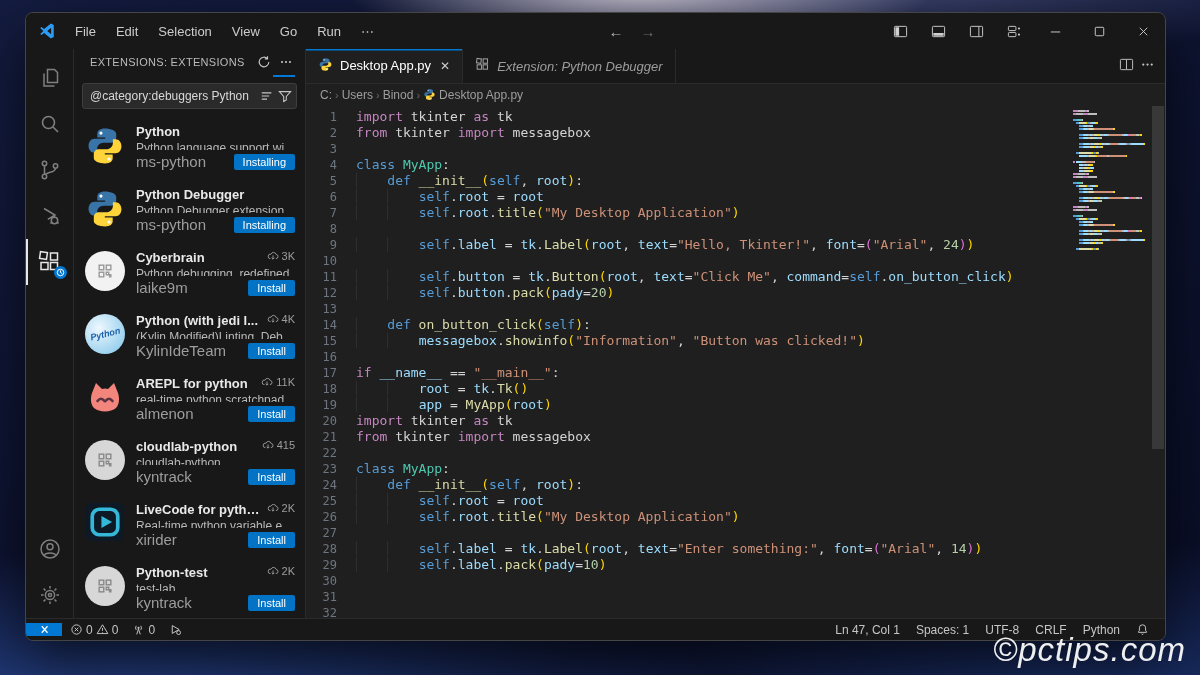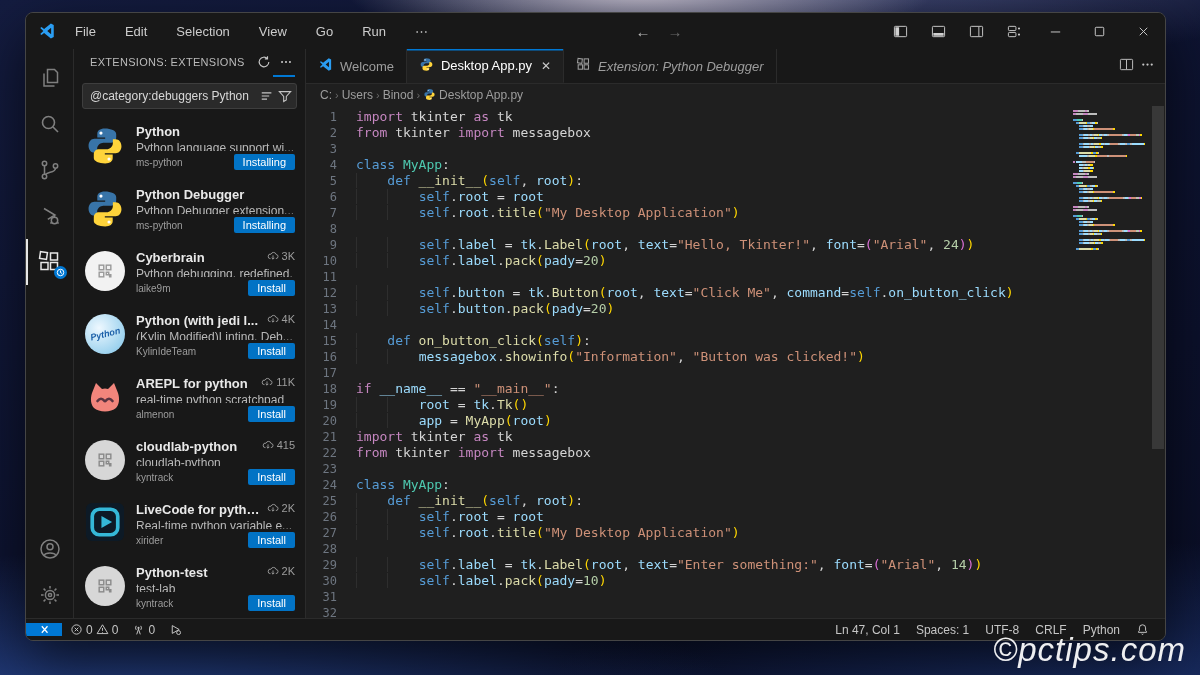--- a/index.html
+++ b/index.html
@@ -26,21 +26,21 @@
     position:absolute; left:25px; top:12px; width:1141px; height:629px;
     background:#1f1f1f; border:1px solid #454545; border-radius:8px;
     box-shadow:0 22px 60px rgba(0,0,0,.65);
     display:flex; flex-direction:column; overflow:hidden;
     color:#cccccc;
   }
 
   
   .titlebar{ height:36px; flex:0 0 36px; background:#181818; display:flex; align-items:center; padding-left:12px; }
   .vslogo{ width:18px; height:18px; margin-right:10px; display:flex; }
-  .menus{ display:flex; gap:11px; }
+  .menus{ display:flex; gap:2px; }
   .menu-item{ font-size:13px; color:#cccccc; padding:3px 9px; border-radius:5px; cursor:default; white-space:nowrap; }
   .tb-center{ flex:1; display:flex; align-items:center; justify-content:center; gap:10px; min-width:0; }
   .nav-arrow{ color:#b9b9b9; font-size:15px; width:22px; text-align:center; }
   .nav-arrow.dim{ color:#6a6a6a; }
   .searchbox{
     width:400px; height:24px; background:#222222; border:1px solid #434343; border-radius:6px;
     display:flex; align-items:center; justify-content:center; gap:6px; color:#c4c4c4; font-size:12.5px;
   }
   .tb-right{ display:flex; align-items:center; height:100%; }
   .tb-btn{ width:38px; height:100%; display:flex; align-items:center; justify-content:center; color:#cfcfcf; }
@@ -82,21 +82,21 @@
   .circ{ width:40px; height:40px; border-radius:50%; display:flex; align-items:center; justify-content:center; }
   .pytxt{ font-size:9px; font-style:italic; font-weight:bold; color:#1b5fa8; transform:rotate(-14deg); }
   .tile{ width:38px; height:38px; border-radius:6px; background:#0d1a26; display:flex; align-items:center; justify-content:center; }
   .tile svg{ width:34px; height:34px; }
   .ext-main{ flex:1; min-width:0; display:flex; flex-direction:column; }
   .ext-r1{ display:flex; align-items:baseline; }
   .ext-name{ font-size:13px; font-weight:bold; color:#e9e9e9; white-space:nowrap; overflow:hidden; text-overflow:ellipsis; flex:1; }
   .ext-dl{ font-size:11px; color:#9d9d9d; display:flex; align-items:center; gap:3px; margin-left:6px; flex:0 0 auto; }
   .ext-desc{ font-size:12px; color:#b9b9b9; white-space:nowrap; overflow:hidden; text-overflow:ellipsis; margin-top:2px; }
   .ext-r3{ display:flex; align-items:center; margin-top:3px; }
-  .ext-pub{ font-size:10px; color:#9d9d9d; flex:1; white-space:nowrap; overflow:hidden; }
+  .ext-pub{ font-size:15px; color:#9d9d9d; flex:1; white-space:nowrap; overflow:hidden; }
   .ext-btn{ background:#0273c5; color:#ffffff; font-size:11px; border:none; border-radius:2px; padding:2px 9px; font-family:inherit; }
 
   
   .editor{ flex:1; min-width:0; display:flex; flex-direction:column; background:#1f1f1f; }
   .tabs{ height:35px; flex:0 0 35px; background:#181818; display:flex; border-bottom:1px solid #2b2b2b; }
   .tabs-strip{ display:flex; }
   .tab{ display:flex; align-items:center; gap:7px; padding:0 12px; font-size:13px; color:#9d9d9d; border-right:1px solid #2b2b2b; background:#181818; white-space:nowrap; }
   .tab svg{ width:15px; height:15px; }
   .tab.active{ background:#1f1f1f; color:#ffffff; box-shadow:inset 0 1.5px 0 #0078d4; border-bottom:1px solid #1f1f1f; }
   .tab.preview .tab-label{ font-style:italic; }
@@ -501,26 +501,20 @@
                   <button class="ext-btn">Install</button>
                 </div>
               </div>
             </div>
           </div>
       </div>
 
       <div class="editor">
         <div class="tabs">
           <div class="tabs-strip" id="tabs">
-              <div class="tab ">
-                <span><svg viewBox="0 0 24 24">
-                    <path fill="#2a9df2" d="M17.2 2.1 21 3.9v16.2l-3.8 1.8-9.1-7.2-3.4 2.6L3 16.1l4.1-4.1L3 7.9l1.7-1.2 3.4 2.6 9.1-7.2zm.3 5.5-5.2 4.4 5.2 4.4V7.6z"></path>
-                  </svg></span>
-                <span class="tab-label">Welcome</span>
-              </div>
               <div class="tab active">
                 <span><svg viewBox="0 0 24 24">
                     <path fill="#3874A8" d="M11.9 2C9 2 7.6 3.3 7.6 5.1v2h4.5v.8H5.9C4.1 7.9 2.6 9.5 2.6 11.9s1.5 4 3.3 4h1.6v-2.2c0-2 1.7-3.6 3.6-3.6h4.5c1.6 0 2.8-1.3 2.8-2.9V5.1C18.4 3.3 15.5 2 11.9 2z"></path>
                     <path fill="#FFD43B" d="M12.1 22c2.9 0 4.3-1.3 4.3-3.1v-2h-4.5v-.8h6.2c1.8 0 3.3-1.6 3.3-4s-1.5-4-3.3-4h-1.6v2.2c0 2-1.7 3.6-3.6 3.6H8.4c-1.6 0-2.8 1.3-2.8 2.9v2.1c0 1.8 2.9 3.1 6.5 3.1z"></path>
                     <circle cx="9.7" cy="4.6" r=".9" fill="#fff"></circle>
                     <circle cx="14.3" cy="19.4" r=".9" fill="#fff"></circle>
                   </svg></span>
                 <span class="tab-label">Desktop App.py</span>
                 <span class="tab-close">✕</span>
               </div>
@@ -599,21 +593,20 @@
           <div class="code" id="code">
               <div class="cl"><span class="tk-kw">import</span><span class="tk-pl"> tkinter </span><span class="tk-kw">as</span><span class="tk-pl"> tk</span></div>
               <div class="cl"><span class="tk-kw">from</span><span class="tk-pl"> tkinter </span><span class="tk-kw">import</span><span class="tk-pl"> messagebox</span></div>
               <div class="cl"></div>
               <div class="cl"><span class="tk-def">class</span><span class="tk-cls"> MyApp</span><span class="tk-pl">:</span></div>
               <div class="cl"><span class="tk-pl ind">    </span><span class="tk-def">def</span><span class="tk-fn"> __init__</span><span class="tk-b1">(</span><span class="tk-self">self</span><span class="tk-pl">, </span><span class="tk-var">root</span><span class="tk-b1">)</span><span class="tk-pl">:</span></div>
               <div class="cl"><span class="tk-pl ind">        </span><span class="tk-self">self</span><span class="tk-pl">.</span><span class="tk-var">root</span><span class="tk-pl"> = </span><span class="tk-var">root</span></div>
               <div class="cl"><span class="tk-pl ind">        </span><span class="tk-self">self</span><span class="tk-pl">.</span><span class="tk-var">root</span><span class="tk-pl">.</span><span class="tk-fn">title</span><span class="tk-b1">(</span><span class="tk-str">"My Desktop Application"</span><span class="tk-b1">)</span></div>
               <div class="cl"></div>
               <div class="cl"><span class="tk-pl ind">        </span><span class="tk-self">self</span><span class="tk-pl">.</span><span class="tk-var">label</span><span class="tk-pl"> = </span><span class="tk-var">tk</span><span class="tk-pl">.</span><span class="tk-fn">Label</span><span class="tk-b1">(</span><span class="tk-var">root</span><span class="tk-pl">, </span><span class="tk-var">text</span><span class="tk-pl">=</span><span class="tk-str">"Hello, Tkinter!"</span><span class="tk-pl">, </span><span class="tk-var">font</span><span class="tk-pl">=</span><span class="tk-b2">(</span><span class="tk-str">"Arial"</span><span class="tk-pl">, </span><span class="tk-num">24</span><span class="tk-b2">)</span><span class="tk-b1">)</span></div>
-              <div class="cl"><span class="tk-pl ind">        </span><span class="tk-self">self</span><span class="tk-pl">.</span><span class="tk-var">label</span><span class="tk-pl">.</span><span class="tk-fn">pack</span><span class="tk-b1">(</span><span class="tk-var">pady</span><span class="tk-pl">=</span><span class="tk-num">20</span><span class="tk-b1">)</span></div>
               <div class="cl"></div>
               <div class="cl"><span class="tk-pl ind">        </span><span class="tk-self">self</span><span class="tk-pl">.</span><span class="tk-var">button</span><span class="tk-pl"> = </span><span class="tk-var">tk</span><span class="tk-pl">.</span><span class="tk-fn">Button</span><span class="tk-b1">(</span><span class="tk-var">root</span><span class="tk-pl">, </span><span class="tk-var">text</span><span class="tk-pl">=</span><span class="tk-str">"Click Me"</span><span class="tk-pl">, </span><span class="tk-var">command</span><span class="tk-pl">=</span><span class="tk-self">self</span><span class="tk-pl">.</span><span class="tk-var">on_button_click</span><span class="tk-b1">)</span></div>
               <div class="cl"><span class="tk-pl ind">        </span><span class="tk-self">self</span><span class="tk-pl">.</span><span class="tk-var">button</span><span class="tk-pl">.</span><span class="tk-fn">pack</span><span class="tk-b1">(</span><span class="tk-var">pady</span><span class="tk-pl">=</span><span class="tk-num">20</span><span class="tk-b1">)</span></div>
               <div class="cl"></div>
               <div class="cl"><span class="tk-pl ind">    </span><span class="tk-def">def</span><span class="tk-fn"> on_button_click</span><span class="tk-b1">(</span><span class="tk-self">self</span><span class="tk-b1">)</span><span class="tk-pl">:</span></div>
               <div class="cl"><span class="tk-pl ind">        </span><span class="tk-var">messagebox</span><span class="tk-pl">.</span><span class="tk-fn">showinfo</span><span class="tk-b1">(</span><span class="tk-str">"Information"</span><span class="tk-pl">, </span><span class="tk-str">"Button was clicked!"</span><span class="tk-b1">)</span></div>
               <div class="cl"></div>
               <div class="cl"><span class="tk-kw">if</span><span class="tk-pl"> </span><span class="tk-var">__name__</span><span class="tk-pl"> == </span><span class="tk-str">"__main__"</span><span class="tk-pl">:</span></div>
               <div class="cl"><span class="tk-pl ind">        </span><span class="tk-var">root</span><span class="tk-pl"> = </span><span class="tk-var">tk</span><span class="tk-pl">.</span><span class="tk-fn">Tk</span><span class="tk-b1">(</span><span class="tk-b1">)</span></div>
               <div class="cl"><span class="tk-pl ind">        </span><span class="tk-var">app</span><span class="tk-pl"> = </span><span class="tk-fn">MyApp</span><span class="tk-b1">(</span><span class="tk-var">root</span><span class="tk-b1">)</span></div>

